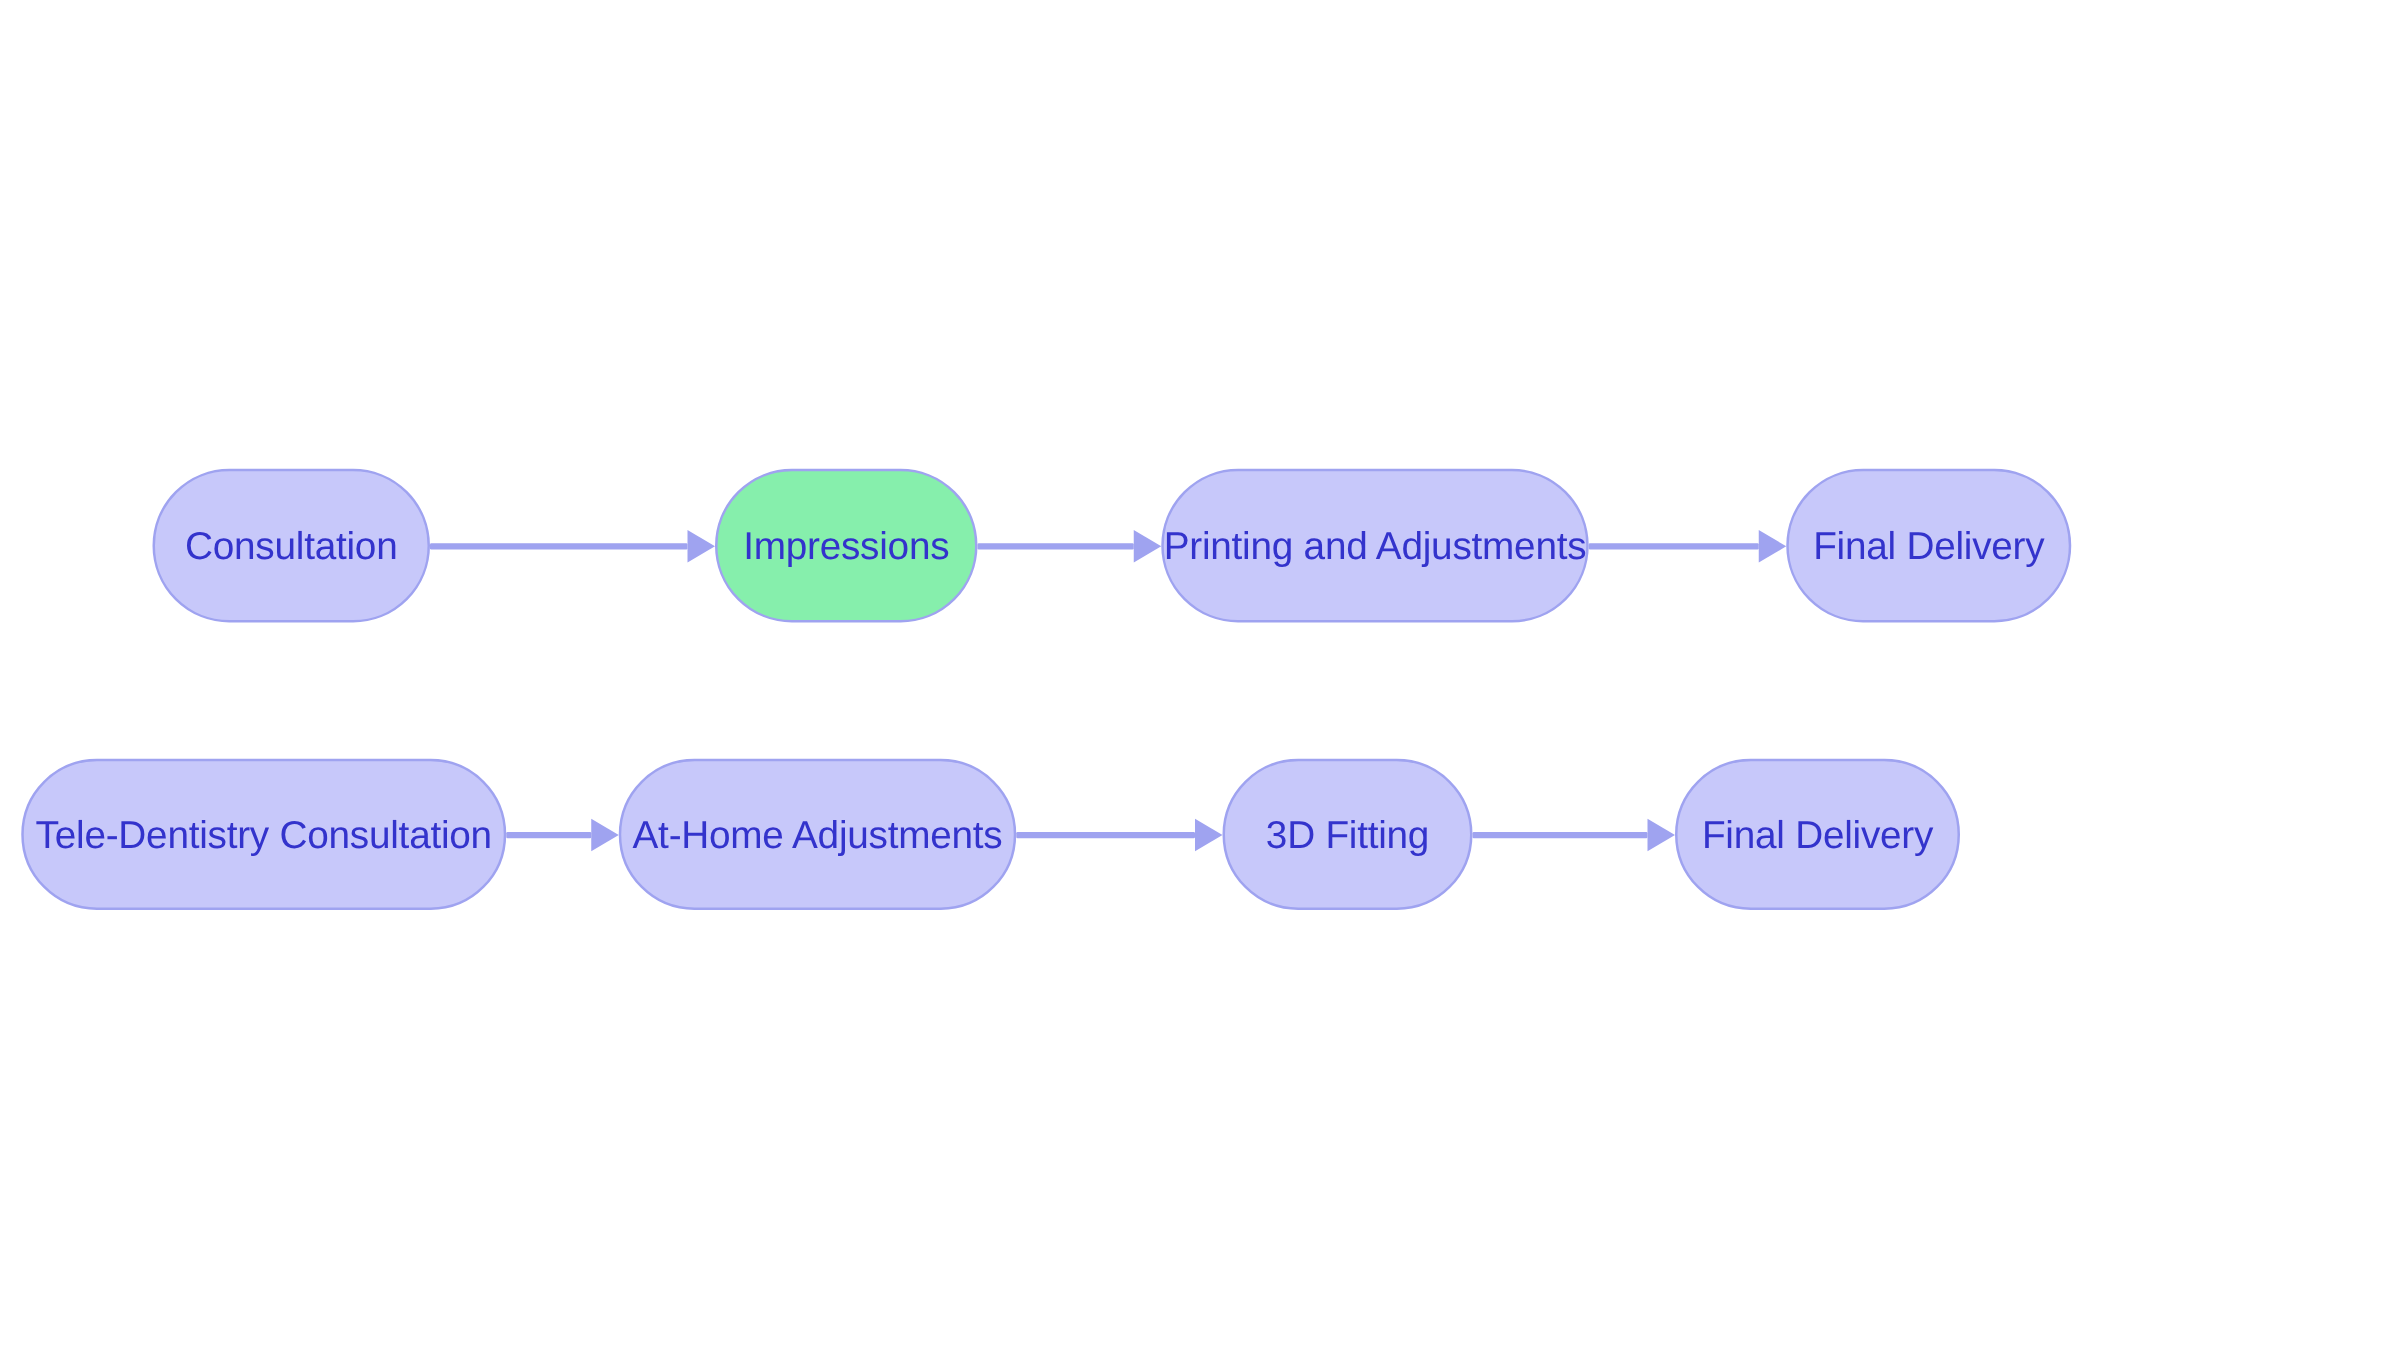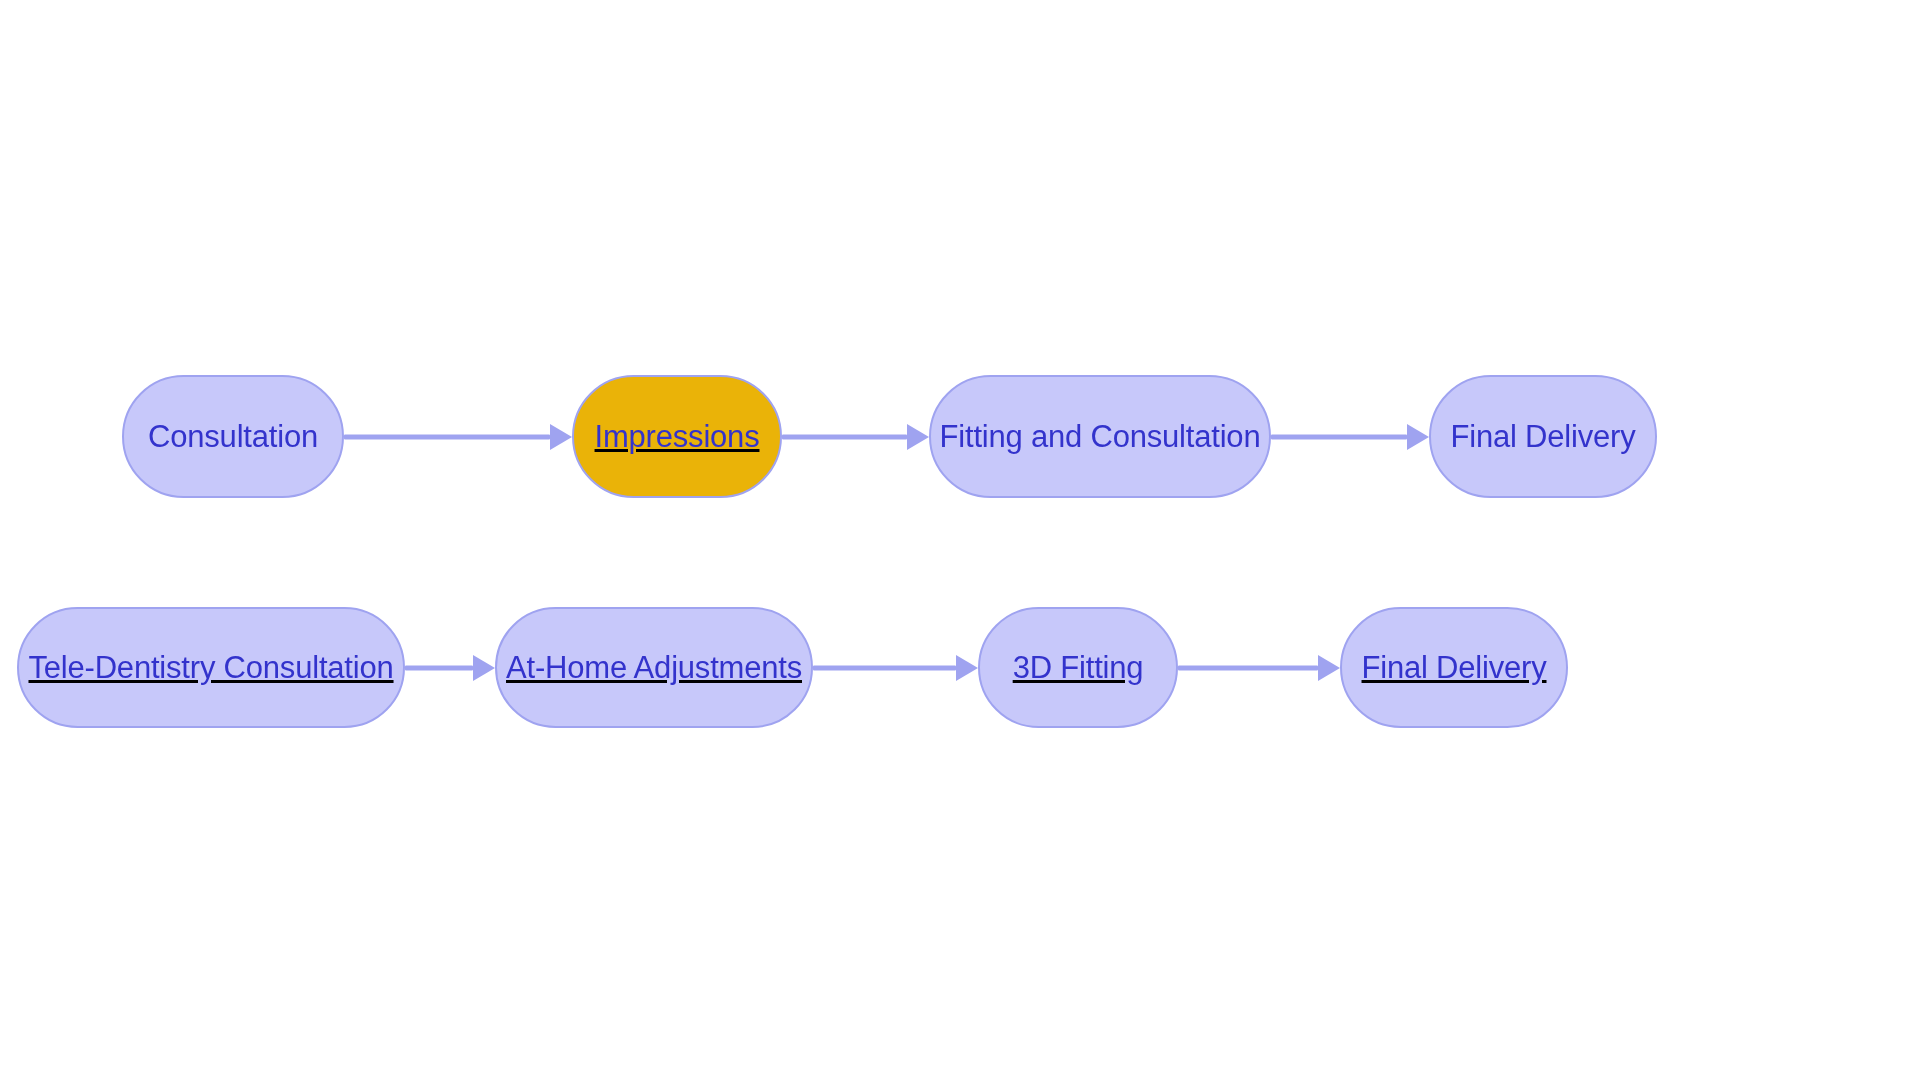--- a/index.html
+++ b/index.html
@@ -34,21 +34,20 @@
   #flow-row-0 {
     left: 122px;
     top: 363px;
     height: 123px;
   }
 
   #flow-row-1 {
     left: 17px;
     top: 595px;
     height: 121px;
-    text-decoration: underline;
   }
 
   .node {
     box-sizing: border-box;
     height: 100%;
     background: #c7c8fa;
     border: 2px solid #9fa3f0;
     border-radius: 999px;
     display: flex;
     align-items: center;
@@ -125,31 +124,31 @@
 
     <div class="node node-0" style="background: rgb(199, 200, 250); border-color: rgb(159, 163, 240);">
       <span class="node-label" style="color: rgb(51, 51, 204);">Consultation</span>
     </div>
 
     <div class="connector conn-0">
       <div class="connector-line" style="width: 206px; background: rgb(159, 163, 240);"></div>
       <div class="connector-arrowhead" style="left: 206px; border-left-color: rgb(159, 163, 240);"></div>
     </div>
 
-    <div class="node node-1" style="background: #eab308; border-color: rgb(159, 163, 240); text-decoration: underline;">
+    <div class="node node-1" style="background: #86efac; border-color: rgb(159, 163, 240);">
       <span class="node-label" style="color: rgb(51, 51, 204);">Impressions</span>
     </div>
 
     <div class="connector conn-1">
       <div class="connector-line" style="width: 125px; background: rgb(159, 163, 240);"></div>
       <div class="connector-arrowhead" style="left: 125px; border-left-color: rgb(159, 163, 240);"></div>
     </div>
 
     <div class="node node-2" style="background: rgb(199, 200, 250); border-color: rgb(159, 163, 240);">
-      <span class="node-label" style="color: rgb(51, 51, 204);">Fitting and Consultation</span>
+      <span class="node-label" style="color: rgb(51, 51, 204);">Printing and Adjustments</span>
     </div>
 
     <div class="connector conn-2">
       <div class="connector-line" style="width: 136px; background: rgb(159, 163, 240);"></div>
       <div class="connector-arrowhead" style="left: 136px; border-left-color: rgb(159, 163, 240);"></div>
     </div>
 
     <div class="node node-3" style="background: rgb(199, 200, 250); border-color: rgb(159, 163, 240);">
       <span class="node-label" style="color: rgb(51, 51, 204);">Final Delivery</span>
     </div>

